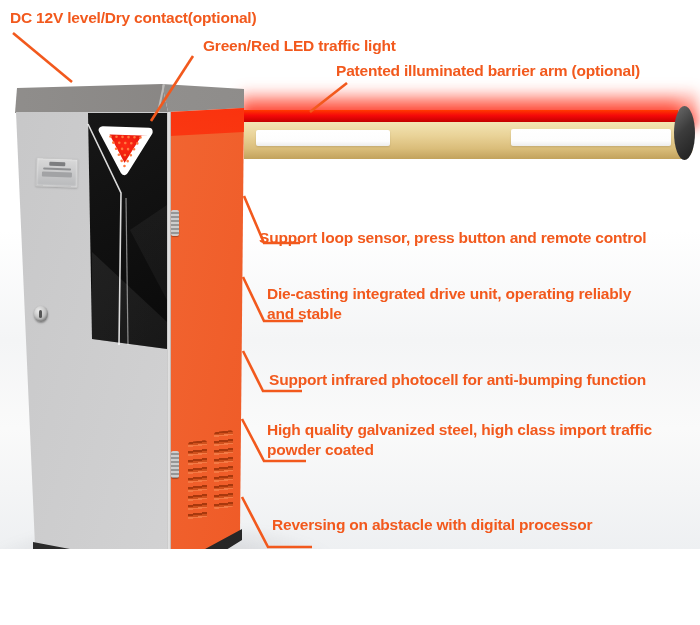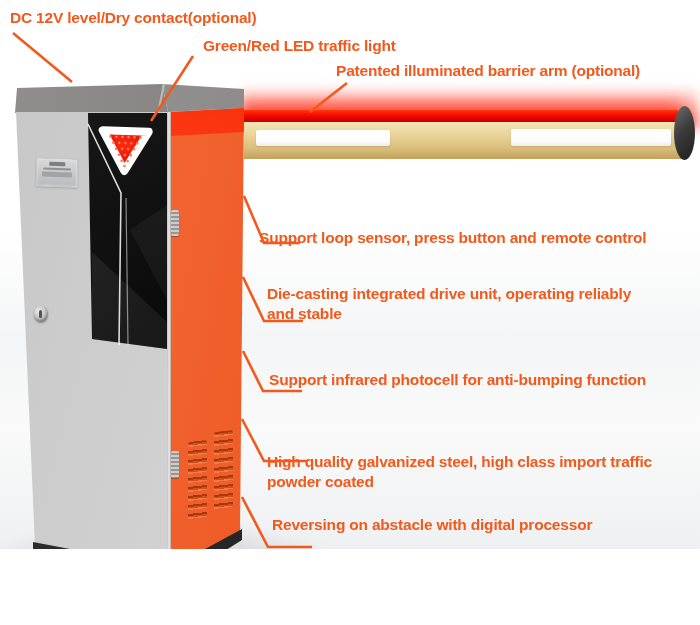--- a/index.html
+++ b/index.html
@@ -221,17 +221,17 @@
     </g>
   </svg>
 
   <div class="lbl" style="left:10px;top:8px;">DC 12V level/Dry contact(optional)</div>
   <div class="lbl" style="left:191px;top:36px;margin-left:12px;">Green/Red LED traffic light</div>
   <div class="lbl" style="left:336px;top:61px;">Patented illuminated barrier arm (optional)</div>
   <div class="lbl" style="left:259px;top:216px;margin-top:12px;">Support loop sensor, press button and remote control</div>
   <div class="lbl" style="left:267px;top:284px;">Die-casting integrated drive unit, operating reliably
 and stable</div>
   <div class="lbl" style="left:269px;top:361px;margin-top:9px;">Support infrared photocell for anti-bumping function</div>
-  <div class="lbl" style="left:267px;top:420px;margin-top:32px;">High quality galvanized steel, high class import traffic
+  <div class="lbl" style="left:267px;top:420px;">High quality galvanized steel, high class import traffic
 powder coated</div>
   <div class="lbl" style="left:272px;top:515px;">Reversing on abstacle with digital processor</div>
 
 </div>
 
 </body></html>

